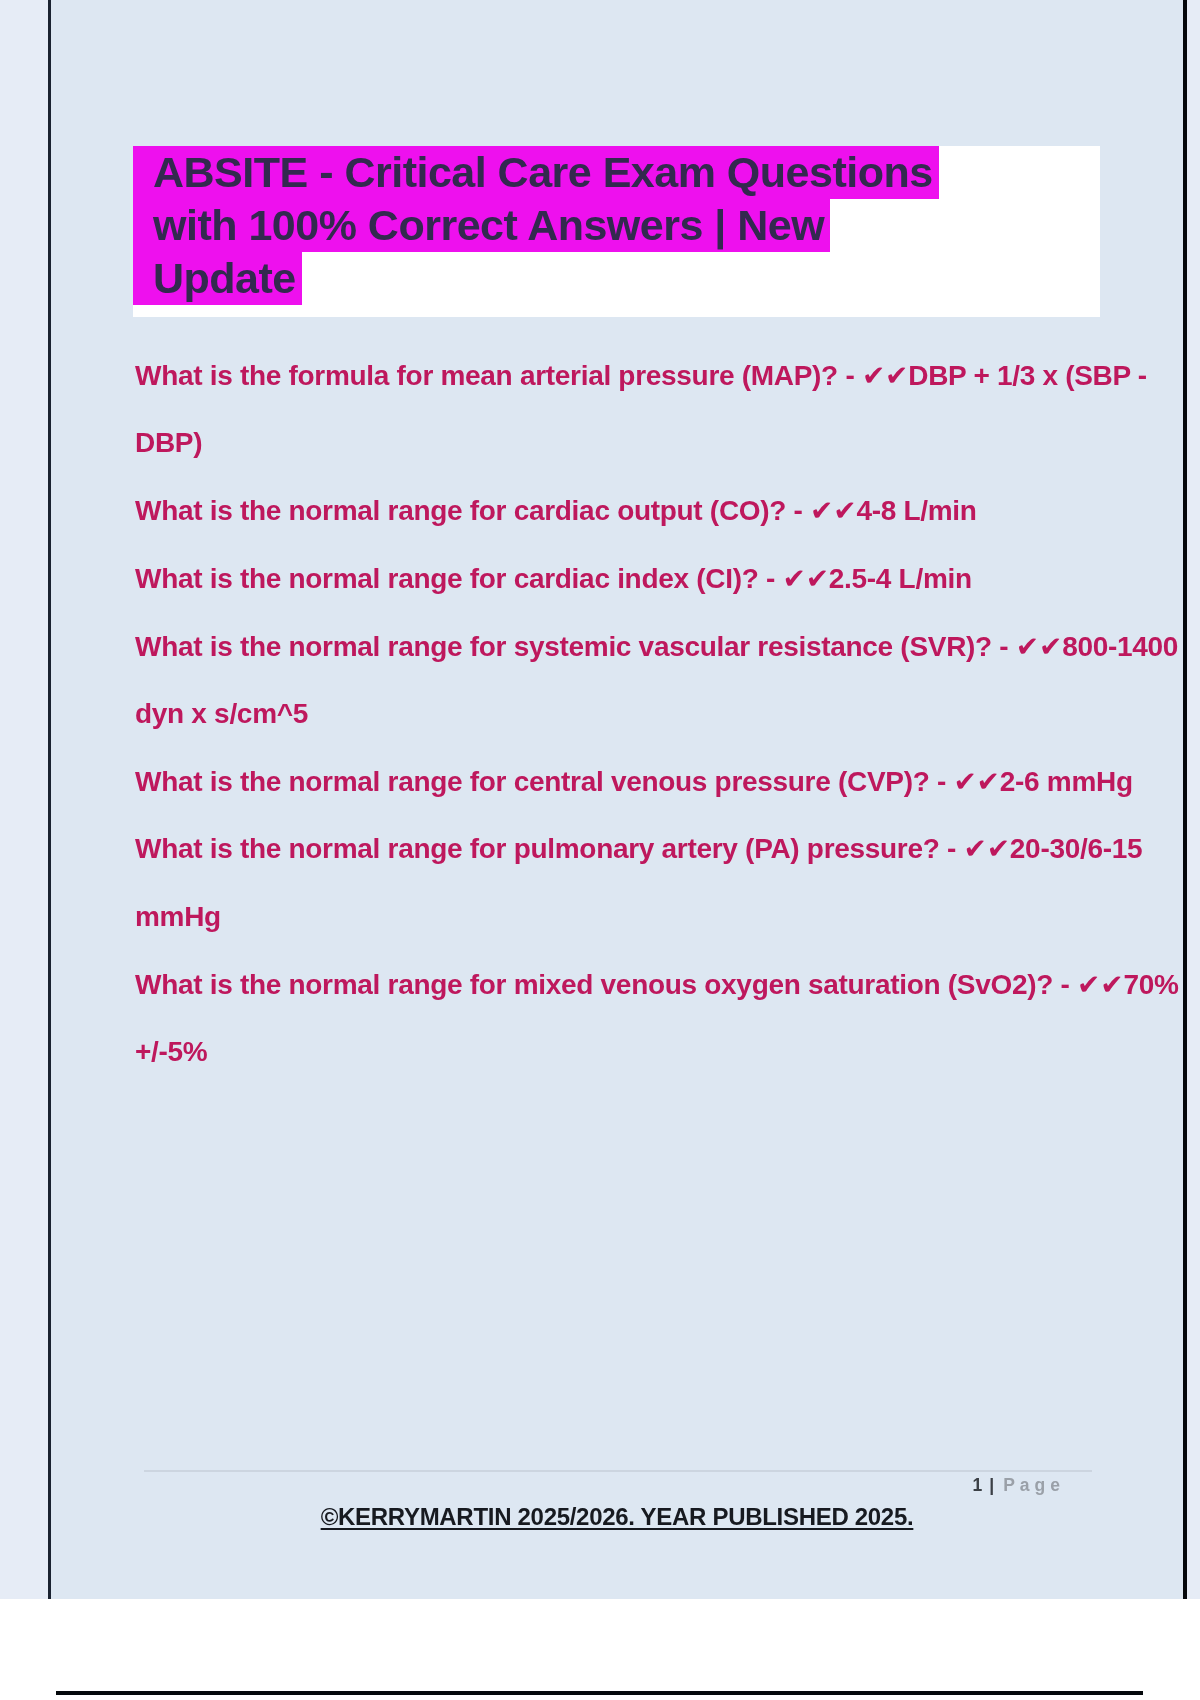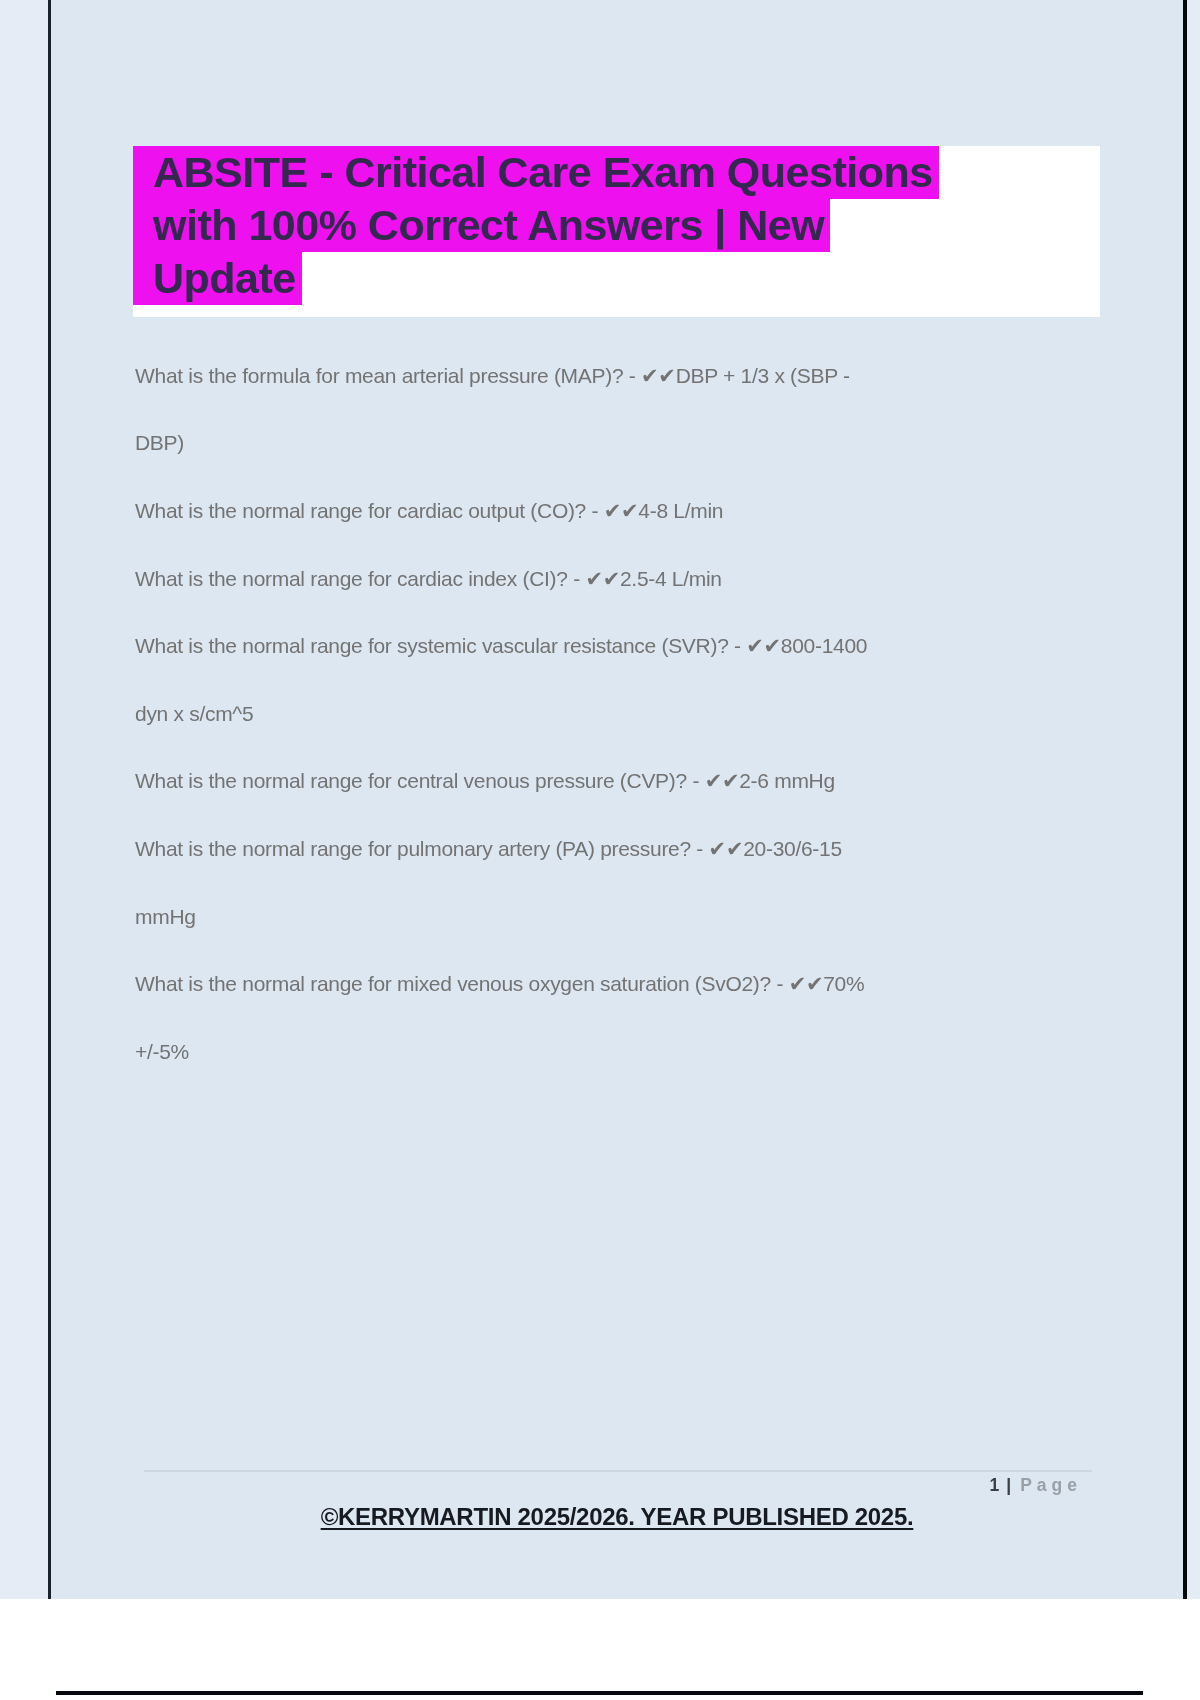--- a/index.html
+++ b/index.html
@@ -15,25 +15,25 @@
 
   
   .title-box{position:absolute;left:133px;top:146px;width:967px;min-height:165px;background:#ffffff;padding-bottom:6px;}
   .title-line{width:max-content;max-width:967px;background:var(--hl,#ee10ee);color:var(--title-color,#33294f);
     font-weight:bold;font-size:43px;line-height:53px;height:53px;padding:0 6px 0 20px;white-space:nowrap;
     letter-spacing:-0.5px;}
 
   
   .qa-list{position:absolute;left:135px;top:342px;width:980px;}
   .body-line{height:67.6px;display:flex;align-items:center;white-space:nowrap;
-    font-weight:normal;font-size:21px;letter-spacing:-0.3px;color:#737373;}
+    font-weight:bold;font-size:28px;letter-spacing:-0.3px;color:#be185d;}
 
   
   .footer-rule{position:absolute;left:144px;top:1470px;width:948px;height:2px;background:#ccd5e0;}
-  .page-num{position:absolute;left:144px;top:1475px;width:938px;text-align:right;
+  .page-num{position:absolute;left:127px;top:1475px;width:938px;text-align:right;
     font-size:17.5px;font-weight:bold;color:#3b4046;}
   .page-num .pipe{margin:0 9px 0 7px;color:#3b4046;}
   .page-num .pageword{color:#9aa0a8;letter-spacing:5px;}
   .copyright{position:absolute;left:51px;top:1503px;width:1132px;text-align:center;
     font-size:24px;font-weight:bold;color:#171a20;text-decoration:underline;
     text-decoration-thickness:2px;text-underline-offset:3px;letter-spacing:-0.3px;}
 </style>
 </head>
 <body>
 

